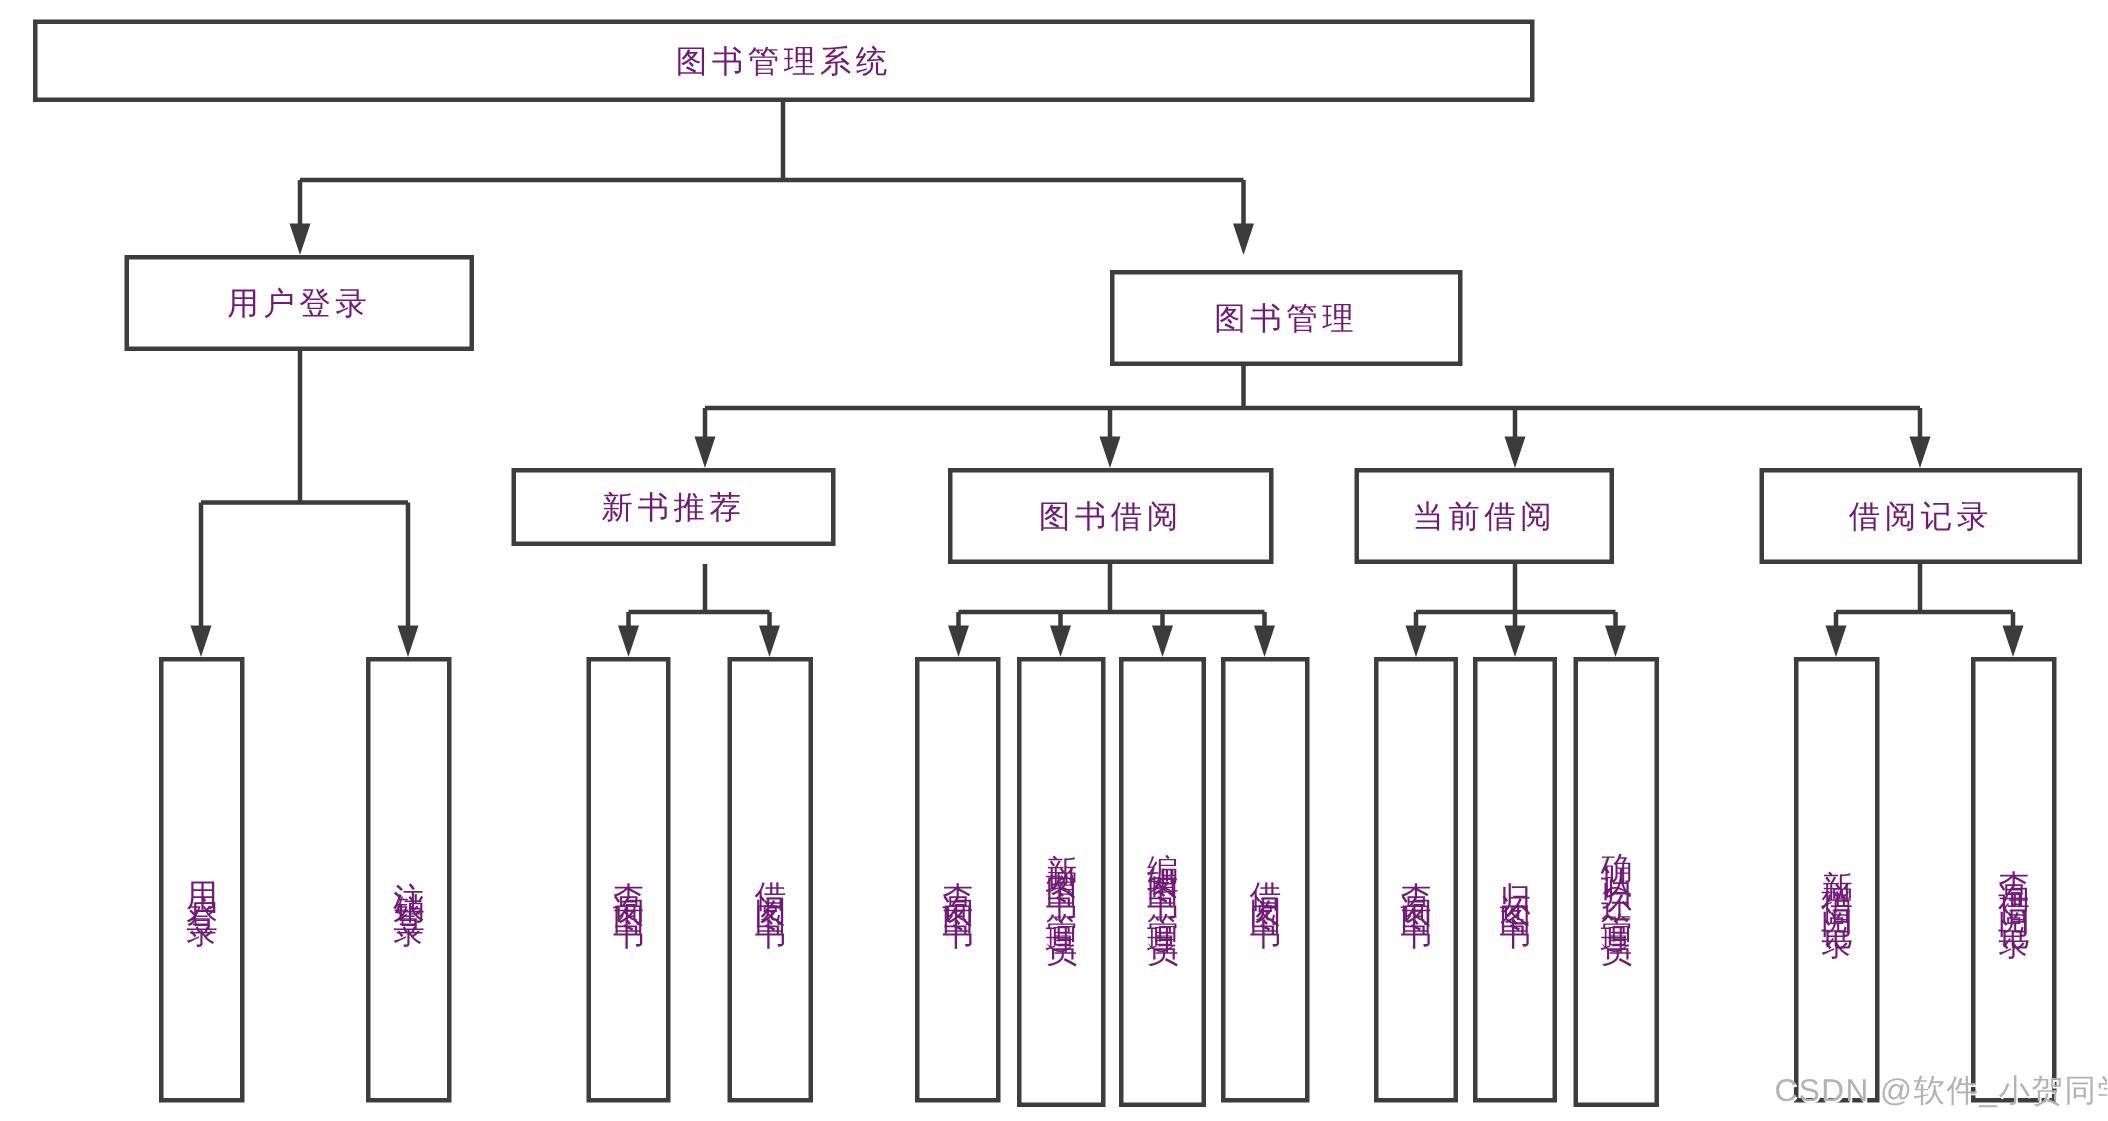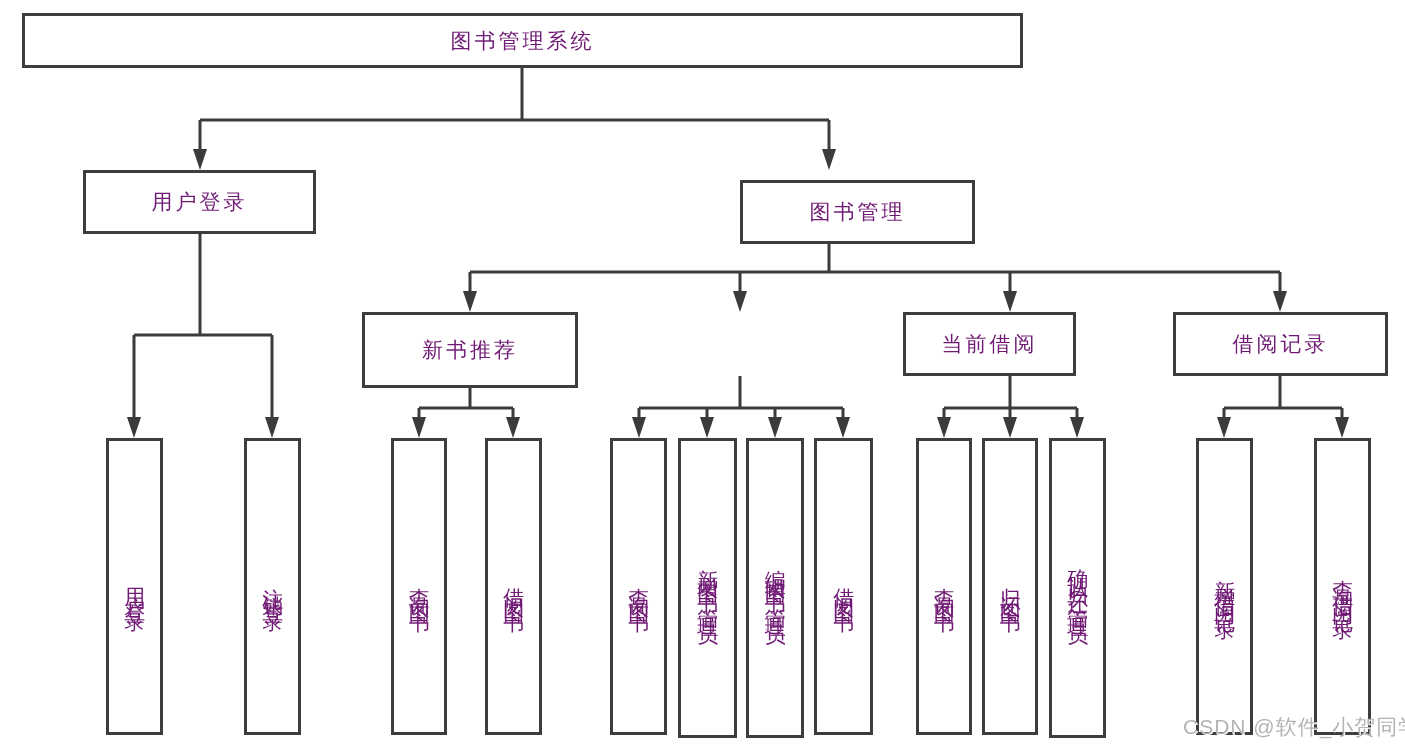--- a/index.html
+++ b/index.html
@@ -92,22 +92,25 @@
     <span class="hlabel">图书管理系统</span>
   </div>
 
   <div class="box" style="left:83px;top:170px;width:233px;height:64px;">
     <span class="hlabel">用户登录</span>
   </div>
   <div class="box" style="left:740px;top:169px;width:235px;height:64px;margin-top:11px;">
     <span class="hlabel">图书管理</span>
   </div>
 
-  <div class="box" style="left:362px;top:312px;width:216px;height:76px;">
+  <div class="box" style="left:341px;top:312px;width:216px;height:52px;">
     <span class="hlabel">新书推荐</span>
+  </div>
+  <div class="box" style="left:632px;top:312px;width:217px;height:64px;">
+    <span class="hlabel">图书借阅</span>
   </div>
   <div class="box" style="left:903px;top:312px;width:173px;height:64px;">
     <span class="hlabel">当前借阅</span>
   </div>
   <div class="box" style="left:1173px;top:312px;width:215px;height:64px;">
     <span class="hlabel">借阅记录</span>
   </div>
 
   <div class="box vbox" style="left:106px;top:438px;width:57px;height:297px;">
     <span class="vlabel">用户登录</span>

